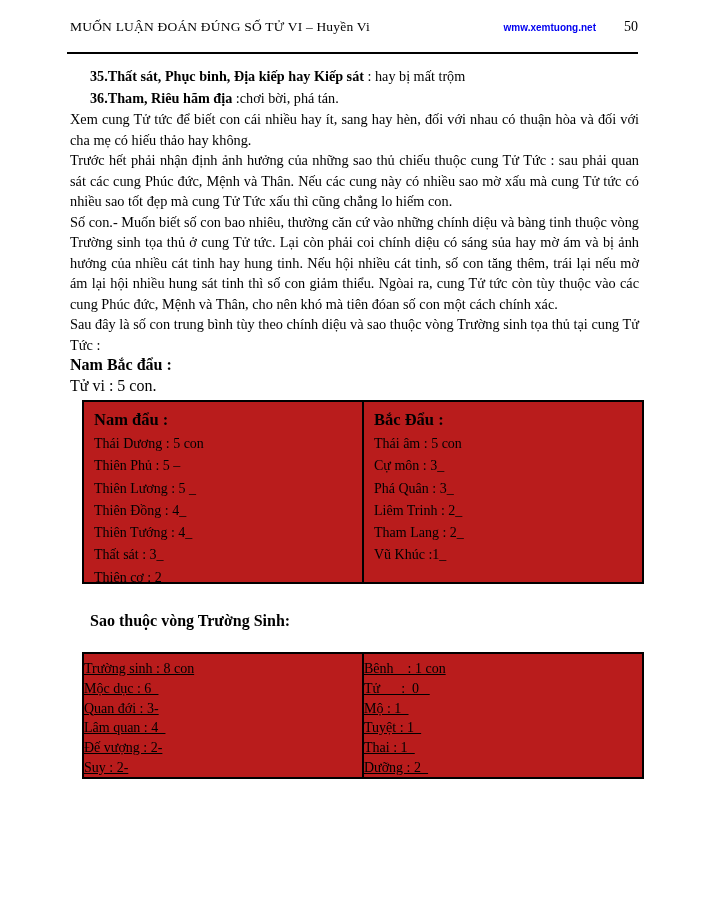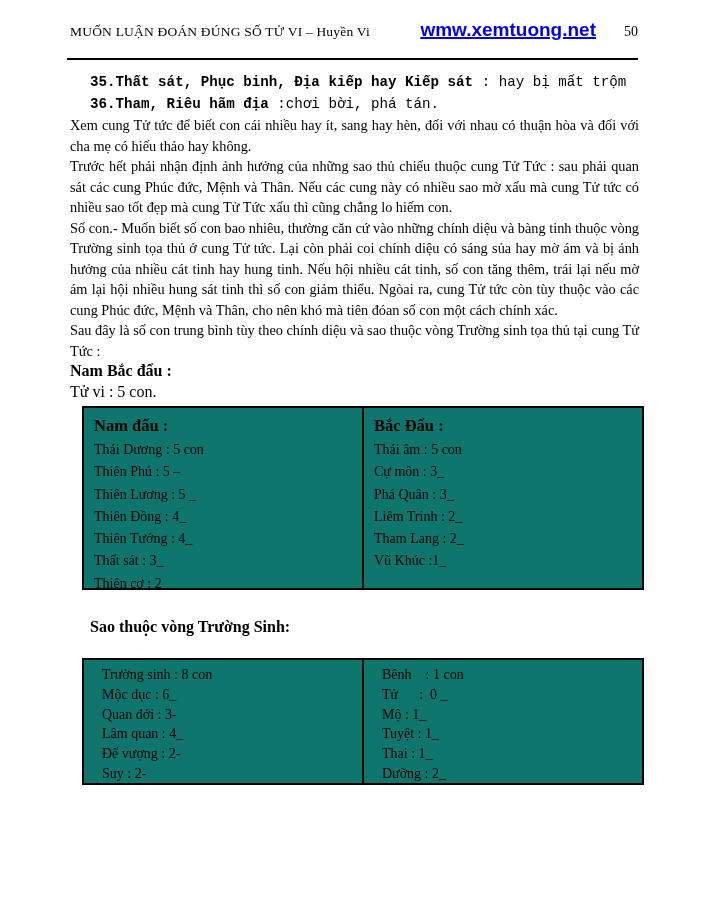--- a/index.html
+++ b/index.html
@@ -7,50 +7,50 @@
     width:705px;height:913px;background:#ffffff;color:#000;
     font-family:"Liberation Serif","DejaVu Serif",serif;
     position:relative;margin:0 auto;overflow:hidden;
   }
   
   .hdr{display:flex;align-items:baseline;padding:19px 67px 0 70px;}
   .hdr-title{font-size:13.5px;letter-spacing:.2px;white-space:nowrap;}
   .hdr-spacer{flex:1;}
   .hdr-link{
     font-family:"Liberation Sans","DejaVu Sans",sans-serif;
-    font-weight:bold;font-size:19px;color:#0000f0;
-    text-decoration:underline;text-decoration-thickness:2px;
+    font-weight:bold;font-size:10px;color:#0000f0;
+    text-decoration-thickness:2px;
     margin-right:28px;white-space:nowrap;cursor:pointer;
   }
   .hdr-page{font-size:14px;}
   .rule{border:0;border-top:2px solid #000;margin:17px 67px 0 67px;}
   
-  .items{margin:11px 67px 0 90px;font-size:14.2px;line-height:22px;font-family:Liberation Mono, monospace;}
+  .items{margin:11px 67px 0 90px;font-size:14.2px;line-height:22px;}
   .items .b{font-weight:bold;}
   
   .sect{margin:0 0 0 70px;font-size:24px;font-weight:bold;line-height:30px;letter-spacing:.5px;}
   
   .para{margin:0 66px 0 70px;font-size:14.3px;line-height:20.5px;text-align:justify;}
   .line{margin:0 66px 0 70px;font-size:16px;line-height:20.5px;}
   .bold{font-weight:bold;}
   
   .tbl{
     margin-left:82px;width:562px;border:2px solid #000;
-    display:flex;box-sizing:border-box;background:#0f766e;
+    display:flex;box-sizing:border-box;background:#b91c1c;
   }
   .tbl-cell{box-sizing:border-box;overflow:hidden;}
   .tbl-cell.left{width:280px;border-right:2px solid #000;}
   .tbl-cell.right{flex:1;}
   .tbl1{margin-top:4px;height:184px;}
   .tbl1 .tbl-cell{padding:5px 6px 0 10px;}
   .tbl-hdr{font-size:16.5px;font-weight:bold;line-height:26px;}
   .tbl1 .tbl-row{font-size:14px;line-height:22.3px;}
   .hdg2{margin:27px 67px 1px 90px;font-size:16px;font-weight:bold;line-height:20px;}
   .tbl2{margin-top:21px;height:127px;}
-  .tbl2 .tbl-cell{padding:5px 6px 0 18px;}
+  .tbl2 .tbl-cell{padding:5px 6px 0 0;text-decoration:underline;}
   .tbl2 .tbl-row{font-size:14px;line-height:19.8px;white-space:pre-wrap;}
 </style>
 </head>
 <body>
 
 <div class="page">
 
   <div class="hdr">
     <span class="hdr-title">MUỐN LUẬN ĐOÁN ĐÚNG SỐ TỬ VI – Huyền Vi</span>
     <span class="hdr-spacer"></span>

